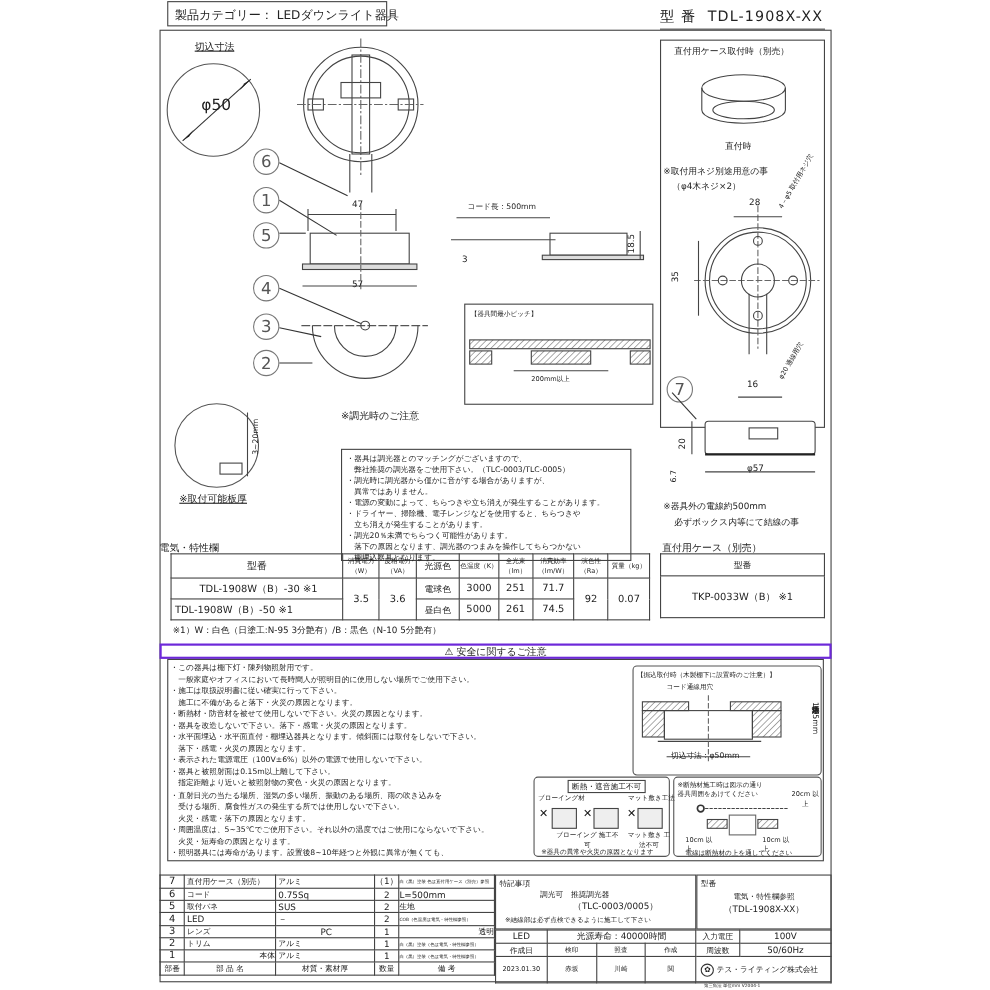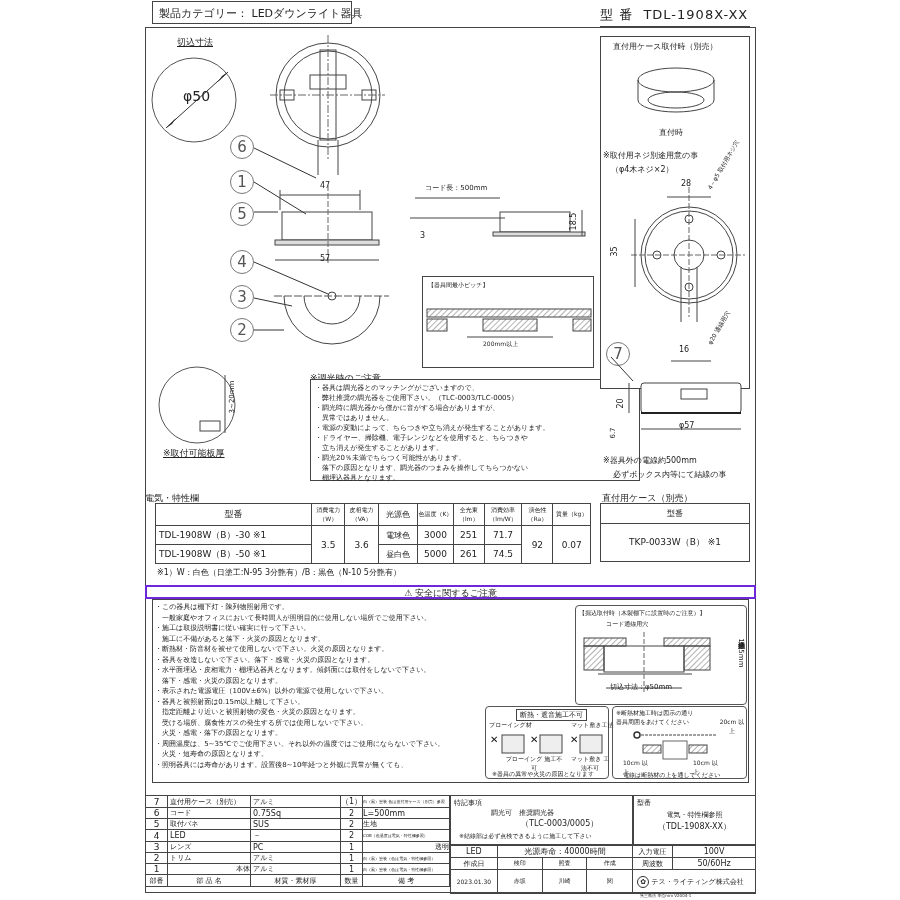--- a/index.html
+++ b/index.html
@@ -115,21 +115,21 @@
     <defs>
         <pattern id="hatch" width="4" height="4" patternUnits="userSpaceOnUse" patternTransform="rotate(45)">
           <line x1="0" y1="0" x2="0" y2="4" stroke="#666"></line>
         </pattern>
       </defs>
   </svg>
   <div class="t6" style="position:absolute;left:60px;top:63px">200mm以上</div>
 </div>
 
 <div class="abs t9" style="left:310px;top:372px">※調光時のご注意</div>
-<div class="abs box" style="left:310px;top:379px;width:330px;height:102px;padding:3px 4px">
+<div class="abs box" style="left:310px;top:408px;width:264px;height:102px;padding:3px 4px">
   <div class="t7 note-line">・器具は調光器とのマッチングがございますので、</div>
   <div class="t7 note-line">　弊社推奨の調光器をご使用下さい。（TLC-0003/TLC-0005）</div>
   <div class="t7 note-line">・調光時に調光器から僅かに音がする場合がありますが、</div>
   <div class="t7 note-line">　異常ではありません。</div>
   <div class="t7 note-line">・電源の変動によって、ちらつきや立ち消えが発生することがあります。</div>
   <div class="t7 note-line">・ドライヤー、掃除機、電子レンジなどを使用すると、ちらつきや</div>
   <div class="t7 note-line">　立ち消えが発生することがあります。</div>
   <div class="t7 note-line">・調光20％未満でちらつく可能性があります。</div>
   <div class="t7 note-line">　落下の原因となります、調光器のつまみを操作してちらつかない</div>
   <div class="t7 note-line">　棚埋込器具となります。</div>
@@ -190,21 +190,21 @@
     <td class="t6" style="width:32px;white-space:normal">消費電力（W）</td>
     <td class="t6" style="width:32px;white-space:normal">皮相電力（VA）</td>
     <td class="t8" style="width:38px">光源色</td>
     <td class="t6" style="width:34px;white-space:normal">色温度（K）</td>
     <td class="t6" style="width:30px;white-space:normal">全光束（lm）</td>
     <td class="t6" style="width:36px;white-space:normal">消費効率（lm/W）</td>
     <td class="t6" style="width:30px;white-space:normal">演色性（Ra）</td>
     <td class="t6" style="width:36px;white-space:normal">質量（kg）</td>
   </tr>
   <tr style="height:19px">
-    <td class="t9" style="text-align:left;padding-left:3px">TDL-1908W（B）-30 ※1</td>
+    <td class="t9" style="text-align:center;padding-left:3px">TDL-1908W（B）-30 ※1</td>
     <td class="t9" rowspan="2">3.5</td>
     <td class="t9" rowspan="2">3.6</td>
     <td class="t8">電球色</td>
     <td class="t9">3000</td>
     <td class="t9">251</td>
     <td class="t9">71.7</td>
     <td class="t9" rowspan="2">92</td>
     <td class="t9" rowspan="2">0.07</td>
   </tr>
   <tr style="height:19px">
@@ -234,25 +234,26 @@
   <span>⚠</span>
   <span>安全に関するご注意</span>
 </div>
 <div class="abs bullet-list" style="left:155px;top:602px;width:420px">
   <div class="t7" style="line-height:10.5px">・この器具は棚下灯・陳列物照射用です。</div>
   <div class="t7" style="line-height:10.5px">　一般家庭やオフィスにおいて長時間人が照明目的に使用しない場所でご使用下さい。</div>
   <div class="t7" style="line-height:10.5px">・施工は取扱説明書に従い確実に行って下さい。</div>
   <div class="t7" style="line-height:10.5px">　施工に不備があると落下・火災の原因となります。</div>
   <div class="t7" style="line-height:10.5px">・断熱材・防音材を被せて使用しないで下さい。火災の原因となります。</div>
   <div class="t7" style="line-height:10.5px">・器具を改造しないで下さい。落下・感電・火災の原因となります。</div>
-  <div class="t7" style="line-height:10.5px">・水平面埋込・皮相電力・棚埋込器具となります。傾斜面には取付をしないで下さい。</div>
+  <div class="t7" style="line-height:10.5px">・水平面埋込・水平面直付・棚埋込器具となります。傾斜面には取付をしないで下さい。</div>
   <div class="t7" style="line-height:10.5px">　落下・感電・火災の原因となります。</div>
   <div class="t7" style="line-height:10.5px">・表示された電源電圧（100V±6%）以外の電源で使用しないで下さい。</div>
   <div class="t7" style="line-height:10.5px">・器具と被照射面は0.15m以上離して下さい。</div>
   <div class="t7" style="line-height:10.5px">　指定距離より近いと被照射物の変色・火災の原因となります。</div>
+  <div class="t7" style="line-height:10.5px">・直射日光の当たる場所、湿気の多い場所、振動のある場所、雨の吹き込みを</div>
   <div class="t7" style="line-height:10.5px">　受ける場所、腐食性ガスの発生する所では使用しないで下さい。</div>
   <div class="t7" style="line-height:10.5px">　火災・感電・落下の原因となります。</div>
   <div class="t7" style="line-height:10.5px">・周囲温度は、5~35℃でご使用下さい。それ以外の温度ではご使用にならないで下さい。</div>
   <div class="t7" style="line-height:10.5px">　火災・短寿命の原因となります。</div>
   <div class="t7" style="line-height:10.5px">・照明器具には寿命があります。設置後8~10年経つと外観に異常が無くても、</div>
 </div>
 <div class="abs" style="left:152px;top:599px;width:597px;height:184px;border:1px solid #444"></div>
 
 <div class="abs rbox" style="left:575px;top:605px;width:172px;height:100px">
   <div class="t6" style="position:absolute;left:3px;top:3px;white-space:nowrap">【掘込取付時（木製棚下に設置時のご注意）】</div>
@@ -330,21 +331,21 @@
   <tr style="height:11px">
     <td class="t9">4</td>
     <td class="t8" style="text-align:left;padding-left:2px">LED</td>
     <td class="t8" style="text-align:left;padding-left:2px">－</td>
     <td class="t8">2</td>
     <td style="font-size:4px;text-align:left;white-space:normal;line-height:5px">COB（色温度は電気・特性欄参照）</td>
   </tr>
   <tr style="height:11px">
     <td class="t9">3</td>
     <td class="t7" style="text-align:left;padding-left:2px">レンズ</td>
-    <td class="t8" style="text-align:left;padding-left:2px">PC</td>
+    <td class="t8" style="text-align:center;padding-left:2px">PC</td>
     <td class="t8">1</td>
     <td class="t7" style="text-align:right">透明</td>
   </tr>
   <tr style="height:11px">
     <td class="t9">2</td>
     <td class="t7" style="text-align:left;padding-left:2px">トリム</td>
     <td class="t7" style="text-align:left;padding-left:2px">アルミ</td>
     <td class="t8">1</td>
     <td style="font-size:4px;text-align:left;white-space:normal;line-height:5px">白（黒）塗装（色は電気・特性欄参照）</td>
   </tr>

